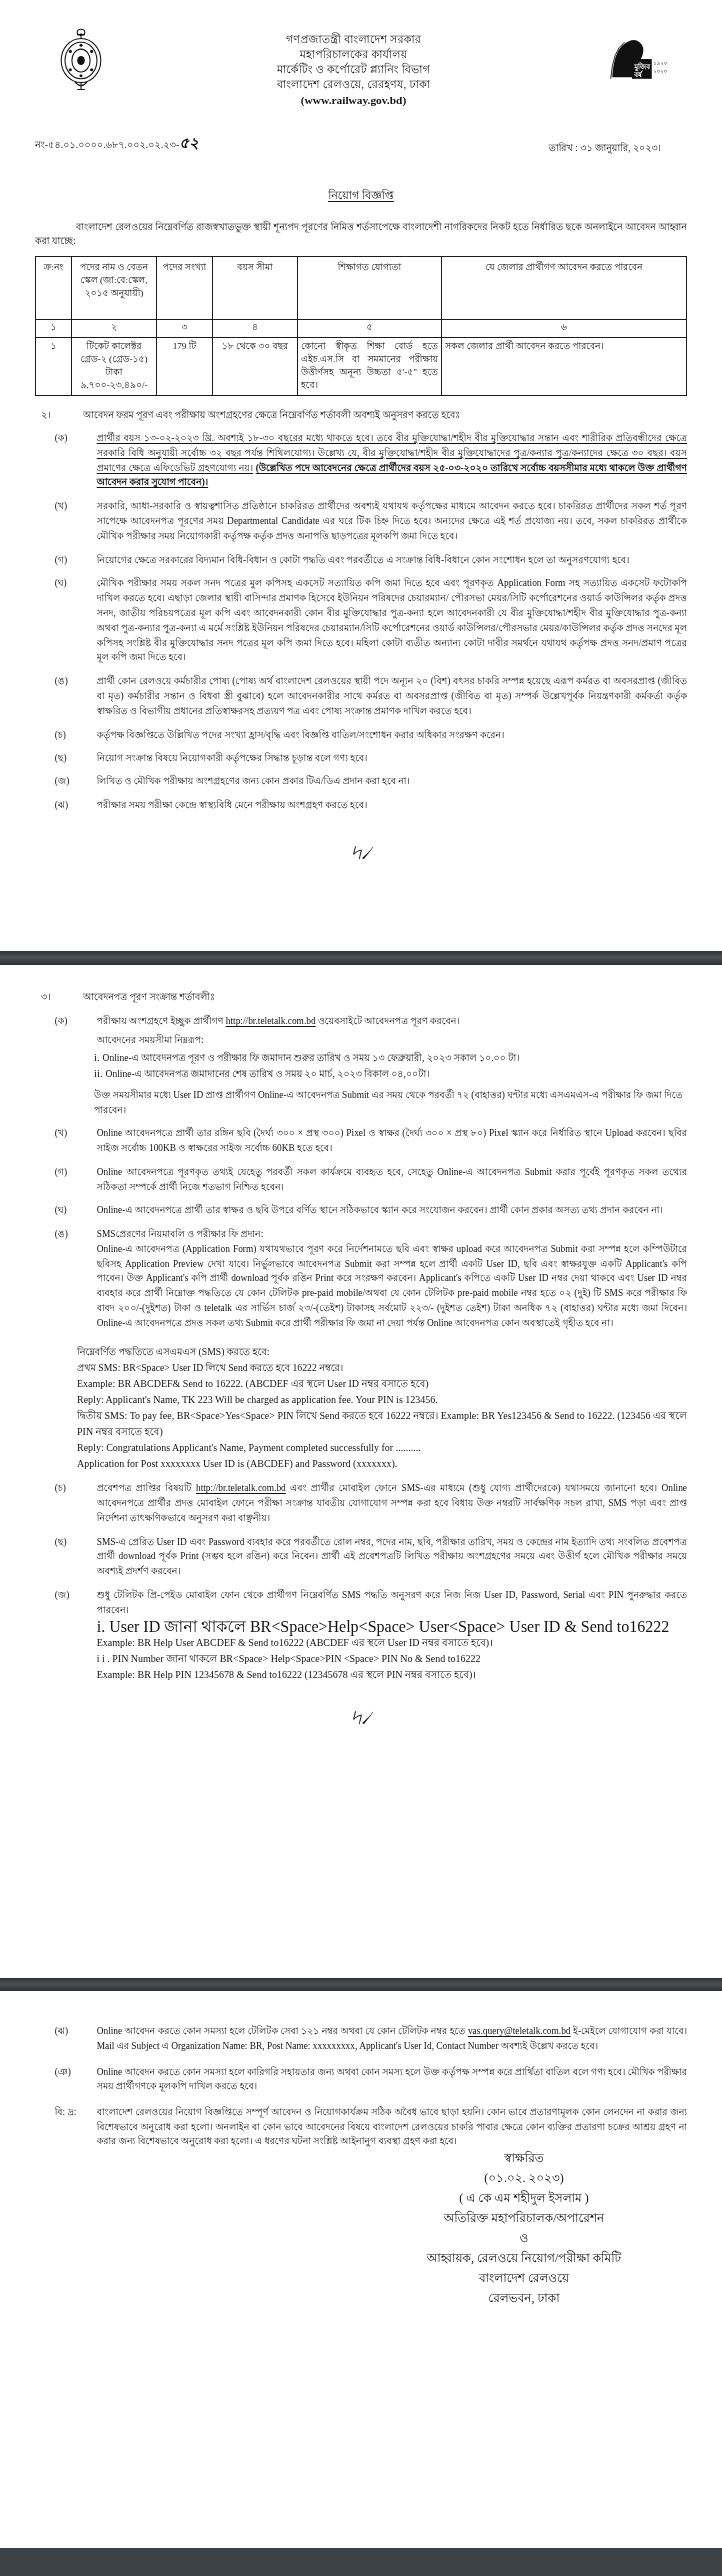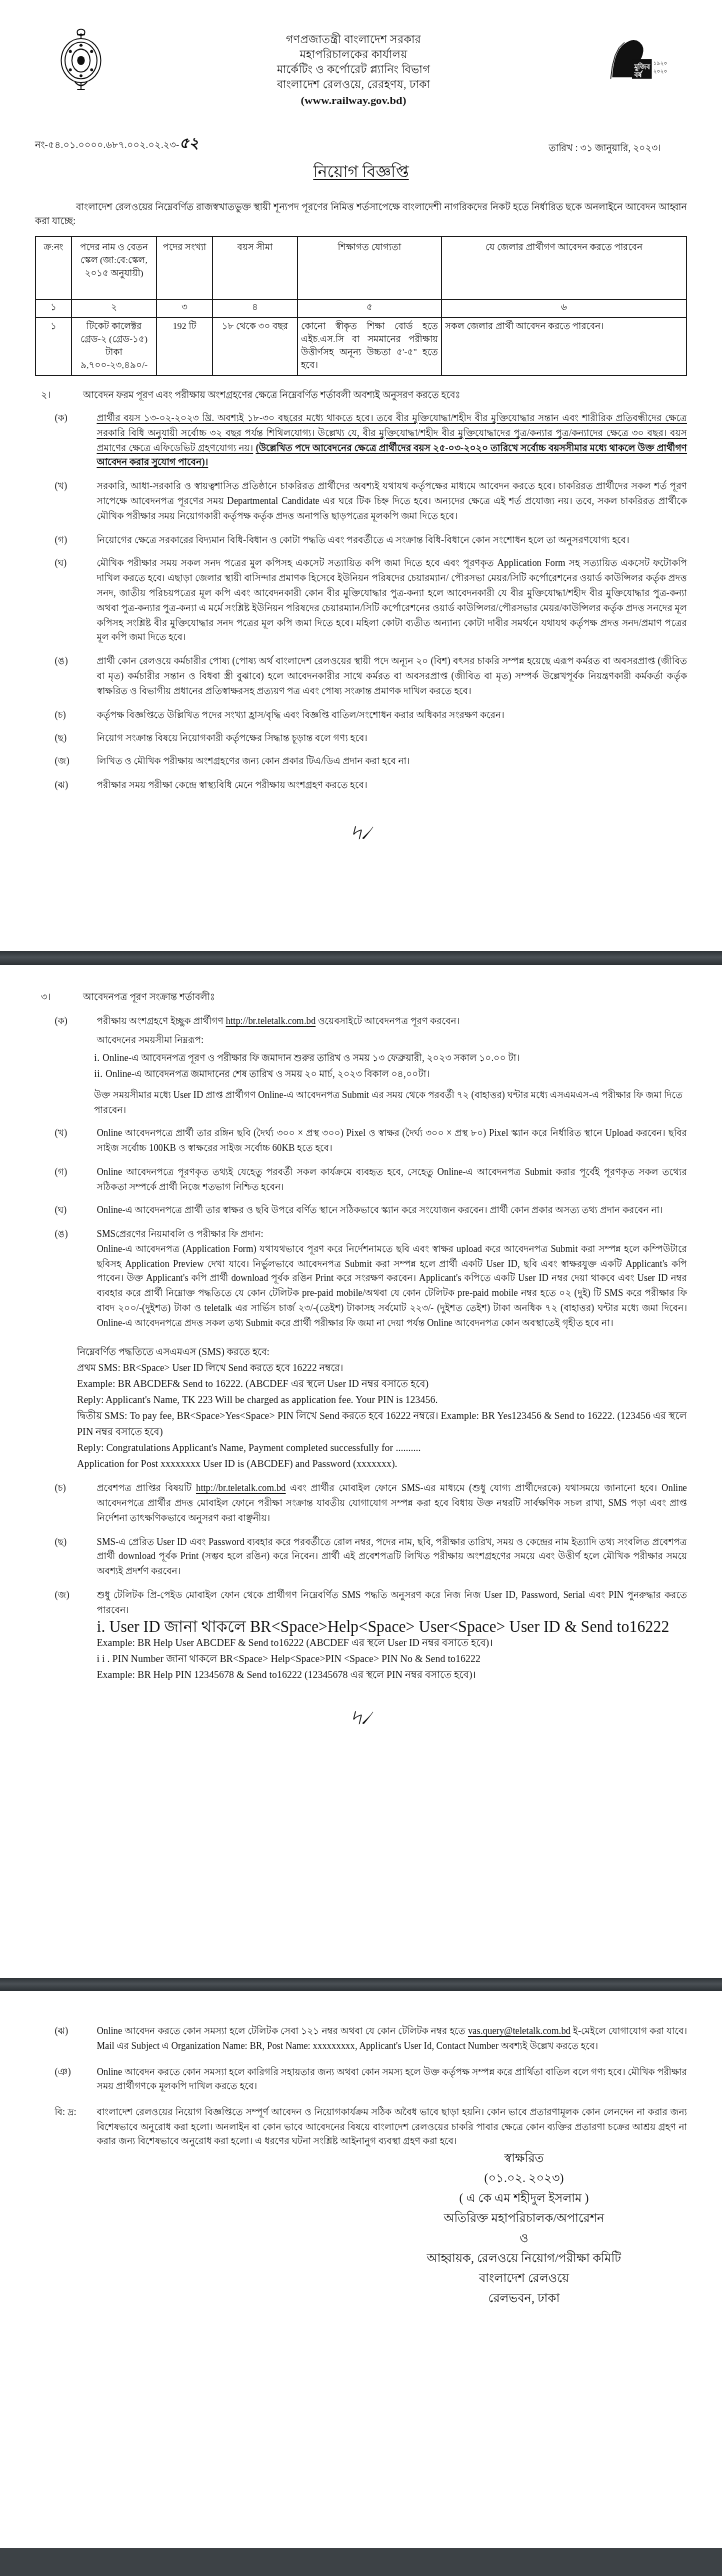--- a/index.html
+++ b/index.html
@@ -34,21 +34,21 @@
   }
   .hdr-center .site{font-weight:bold;font-size:11.4px;margin-top:1.5px;letter-spacing:0;}
   .mujib{width:70px;height:64px;flex:0 0 70px;margin-right:19.7px;position:relative;}
 
   .memoline{display:flex;justify-content:space-between;align-items:flex-end;margin-top:23px;font-size:9.5px;}
   .memo{letter-spacing:0.1px;}
   .memo .hand{font-size:15px;font-family:"DejaVu Serif",serif;font-style:italic;font-weight:bold;}
   .date{font-size:9.5px;padding-right:26px;}
 
   .title{
-    text-align:center;margin-top:3px;font-size:16px;font-weight:500;
+    text-align:center;margin-top:31px;font-size:11px;font-weight:500;
     text-decoration:underline;text-underline-offset:2.3px;
   }
   .intro{margin-top:13.6px;font-size:9.5px;line-height:14.4px;text-align:justify;}
   .intro .ind{padding-left:41px;}
 
   
   table.vac{width:100%;border-collapse:collapse;margin-top:7.6px;table-layout:fixed;}
   table.vac th,table.vac td{
     border:0.8px solid #1a1a1a;padding:2.3px 3px;font-size:9.2px;line-height:13px;
     vertical-align:top;font-weight:normal;
@@ -186,21 +186,21 @@
           <td>৩</td>
           <td>৪</td>
           <td>৫</td>
           <td>৬</td>
         </tr>
       </thead>
       <tbody>
         <tr>
           <td class="num">১</td>
           <td class="ctr">টিকেট কালেক্টর গ্রেড-২ (গ্রেড-১৫) টাকা ৯,৭০০-২৩,৪৯০/-</td>
-          <td class="ctr">192 টি</td>
+          <td class="ctr">179 টি</td>
           <td class="ctr">১৮ থেকে ৩০ বছর</td>
           <td class="just">কোনো স্বীকৃত শিক্ষা বোর্ড হতে এইচ.এস.সি বা সমমানের পরীক্ষায় উত্তীর্ণসহ অনূন্য উচ্চতা ৫'-৫" হতে হবে।</td>
           <td>সকল জেলার প্রার্থী আবেদন করতে পারবেন।</td>
         </tr>
       </tbody>
     </table>
 
     <div class="clause-head">
       <div class="cl-no">২।</div>
       <div class="cl-body">আবেদন ফরম পূরণ এবং পরীক্ষায় অংশগ্রহণের ক্ষেত্রে নিম্নেবর্ণিত শর্তাবলী অবশ্যই অনুসরণ করতে হবেঃ</div>

